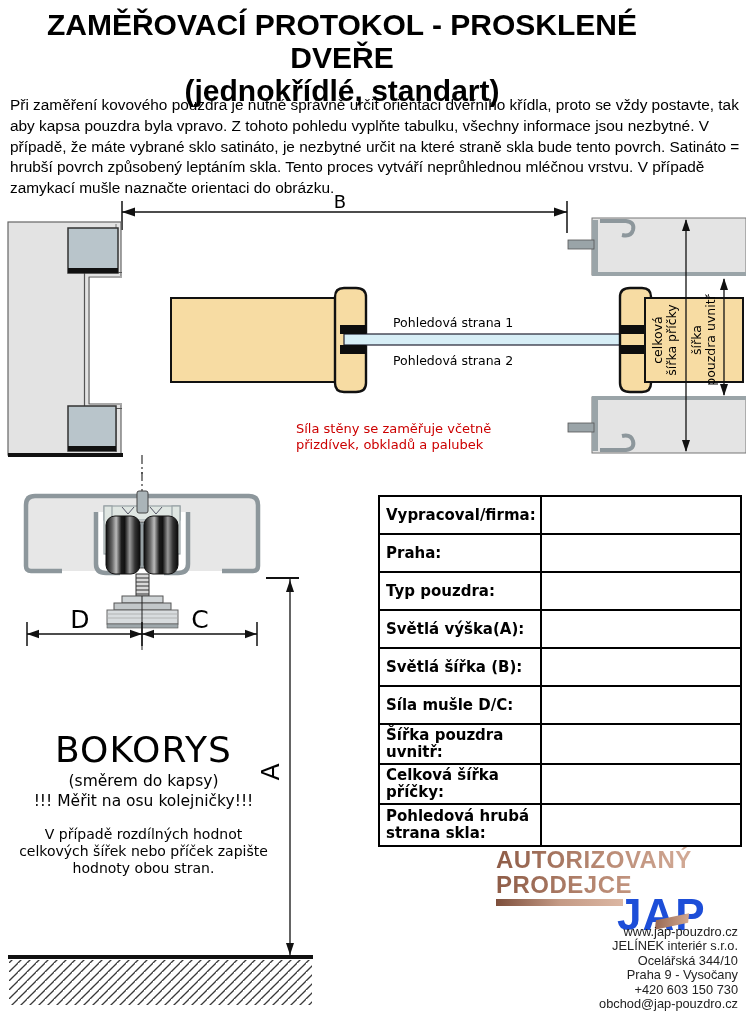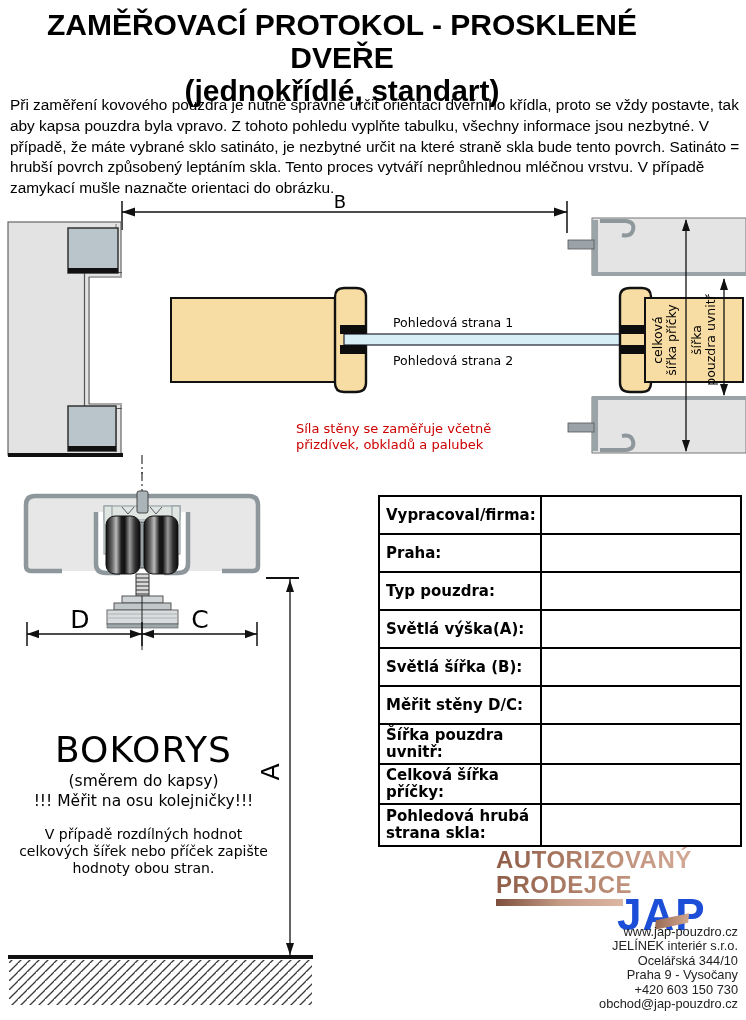--- a/index.html
+++ b/index.html
@@ -248,21 +248,21 @@
       </tr>
       <tr>
         <td class="lbl">Světlá výška(A):</td>
         <td class="val"></td>
       </tr>
       <tr>
         <td class="lbl">Světlá šířka (B):</td>
         <td class="val"></td>
       </tr>
       <tr>
-        <td class="lbl">Měřit stěny D/C:</td>
+        <td class="lbl">Síla mušle D/C:</td>
         <td class="val"></td>
       </tr>
       <tr>
         <td class="lbl">Šířka pouzdra uvnitř:</td>
         <td class="val"></td>
       </tr>
       <tr>
         <td class="lbl">Celková šířka příčky:</td>
         <td class="val"></td>
       </tr>

